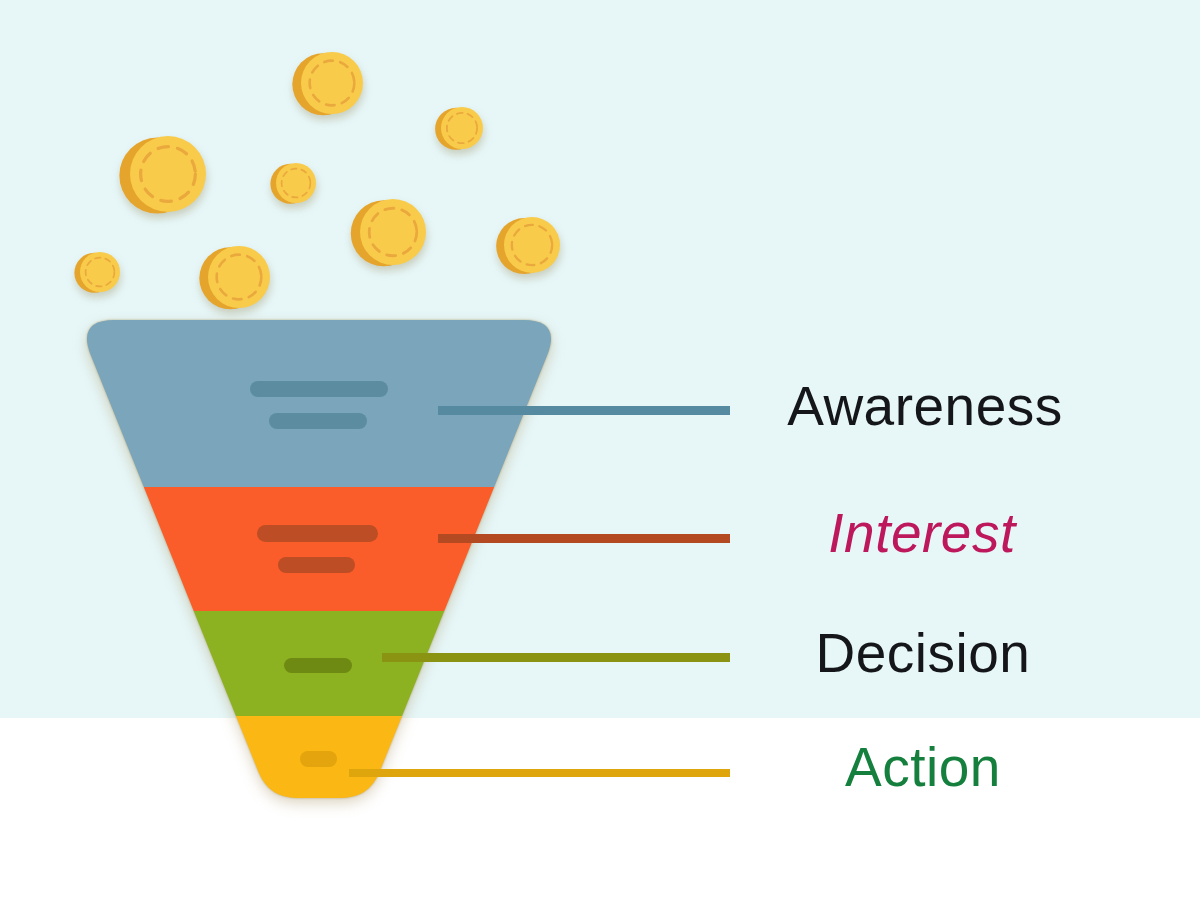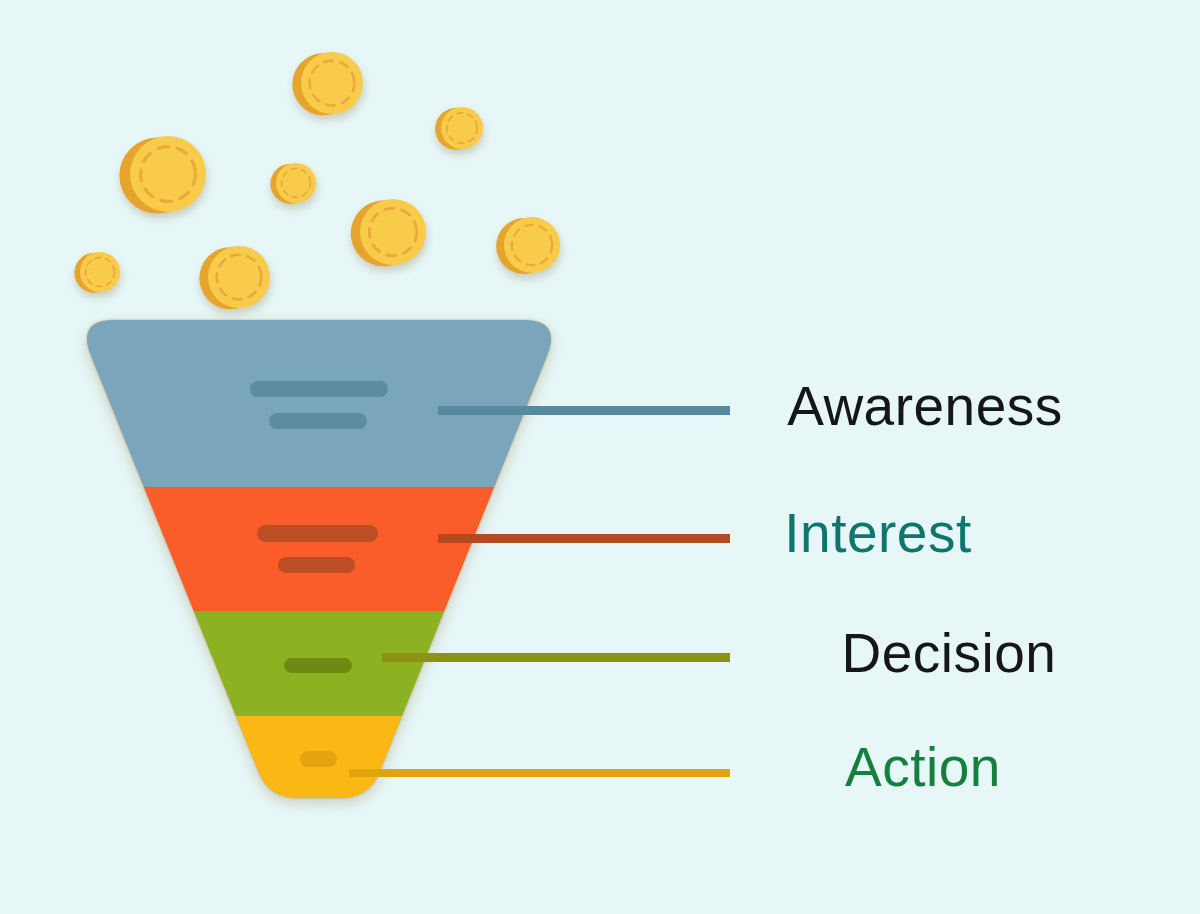--- a/index.html
+++ b/index.html
@@ -2,21 +2,21 @@
 <html><head>
 <meta charset="utf-8">
 <style>
   * { margin: 0; padding: 0; box-sizing: border-box; }
   html, body { width: 1200px; height: 914px; overflow: hidden; }
   body { font-family: "Liberation Sans", "DejaVu Sans", sans-serif; }
 
   .stage-canvas {
     position: relative;
     width: 1200px;
-    height: 914px;
+    height: 718px;
   }
 
   .diagram-svg { position: absolute; left: 0; top: 0; }
 
   .coins-group {
     filter: drop-shadow(1px 5px 4px rgba(130, 112, 55, 0.30));
   }
   .funnel-group {
     filter: drop-shadow(0 0 1px rgba(152, 124, 58, 0.55))
             drop-shadow(0 5px 7px rgba(148, 124, 66, 0.32));
@@ -79,17 +79,17 @@
 
     <g>
       <rect x="438" y="406" width="292" height="9" fill="#568AA0"></rect>
       <rect x="438" y="534" width="292" height="9" fill="#B34A22"></rect>
       <rect x="382" y="653" width="348" height="9" fill="#8B9412"></rect>
       <rect x="349" y="769" width="381" height="8" fill="#DFA50C"></rect>
     </g>
   </svg>
 
   <div class="stage-label" style="left: 925px; top: 406px; color: rgb(20, 22, 26);">Awareness</div>
-  <div class="stage-label" style="left: 878px; top: 533px; color: #0f766e;">Interest</div>
-  <div class="stage-label" style="left: 923px; top: 653px; color: rgb(20, 22, 26); margin-left: 26px;">Decision</div>
+  <div class="stage-label" style="left: 922px; top: 533px; color: #be185d; font-style: italic;">Interest</div>
+  <div class="stage-label" style="left: 923px; top: 653px; color: rgb(20, 22, 26);">Decision</div>
   <div class="stage-label" style="left: 923px; top: 767px; color: #15803d;">Action</div>
 
 </div>
 
 </body></html>

